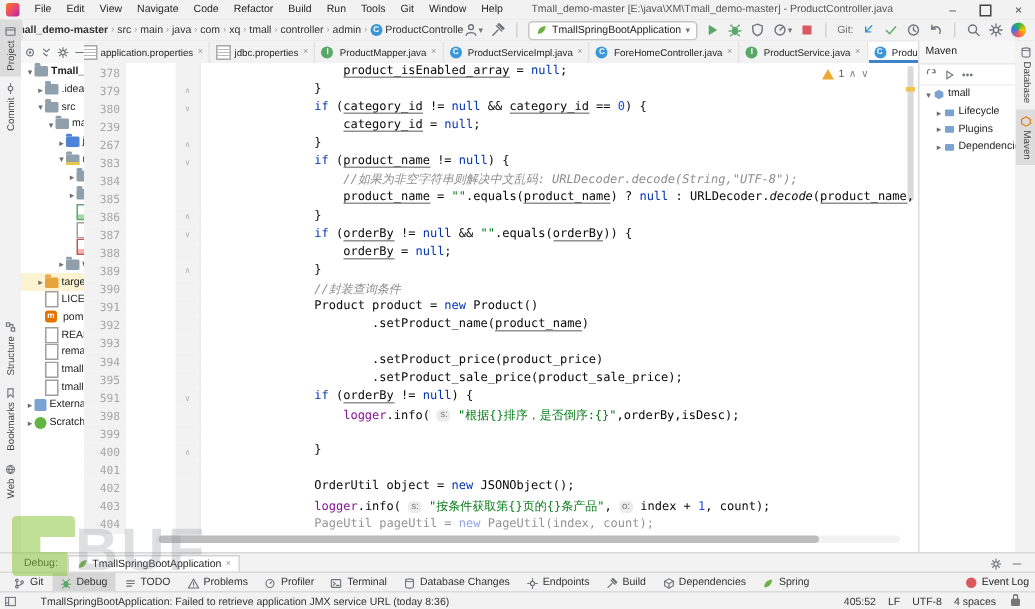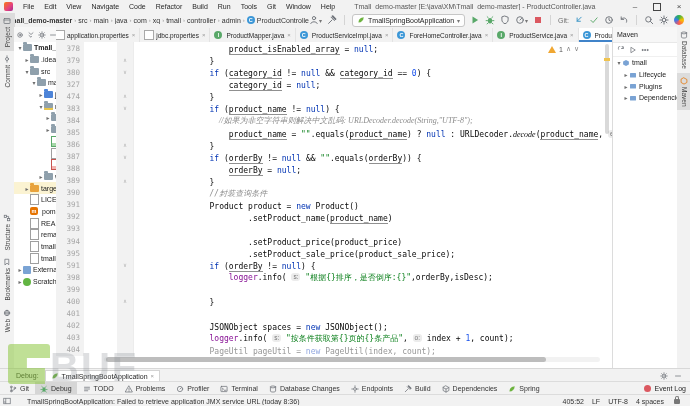--- a/index.html
+++ b/index.html
@@ -78,33 +78,33 @@
   .f-res{background:#8fa0ac;box-shadow:inset 0 -2px 0 #e8c54b;}
   .f-exc{background:#e8a33d;}
   .file-icon{width:7px;height:9px;background:#fff;border:1px solid #9f9f9f;flex:none;position:relative;}
   .file-icon.green{border-color:#59a869;box-shadow:inset 0 -3px 0 #a5d6a7;}
   .file-icon.red{border-color:#c75450;box-shadow:inset 0 -3px 0 #f3b4b0;}
   .lib-icon{width:8px;height:8px;background:#7aa3d4;border-radius:1px;flex:none;}
   .scratch-icon{width:8px;height:8px;background:#62b543;border-radius:50%;flex:none;}
 
   
   #editor{left:56px;top:42px;width:556px;height:326px;background:#ffffff;overflow:hidden;}
-  .cl{display:flex;height:12.07px;align-items:flex-end;white-space:pre;gap:33px;}
+  .cl{display:flex;height:12.07px;align-items:flex-start;white-space:pre;gap:33px;}
   .ln{width:24px;flex:none;text-align:right;padding-right:4px;color:#a6a6a6;background:#f2f2f2;
       font:7.5px "DejaVu Sans Mono",monospace;align-self:stretch;display:flex;align-items:center;justify-content:flex-end;}
   .fold{width:16px;flex:none;background:#f2f2f2;color:#b3b3b3;font-size:5.5px;text-align:center;
         align-self:stretch;display:flex;align-items:center;justify-content:center;border-right:1px solid #ececec;}
   .ct{font:8px "DejaVu Sans Mono",monospace;color:#080808;padding-left:4px;}
   .cl.dim .ct{opacity:.45;}
   .seg-k{color:#0033b3;}
   .seg-s{color:#067d17;}
   .seg-c{color:#8c8c8c;font-style:italic;}
   .seg-n{color:#1750eb;}
   .seg-f{color:#871094;}
-  .seg-i{font-style:italic;font-family:Liberation Serif, serif;}
+  .seg-i{font-style:italic;}
   .seg-u{border-bottom:1px solid #909090;}
   .seg-h{display:inline-block;background:#ececec;color:#787878;border-radius:3px;padding:0 2px;
          font-size:6.5px;font-family:"Liberation Sans",sans-serif;line-height:8px;vertical-align:1px;}
   .seg-b{outline:1.5px solid #e53935;outline-offset:0px;}
 
   #warn-widget{left:548px;top:45px;display:flex;align-items:center;gap:3px;font-size:7px;color:#555;}
   .warn-tri{width:0;height:0;border-left:4px solid transparent;border-right:4px solid transparent;
             border-bottom:7px solid #f0a732;position:relative;}
   #hscroll-track{left:104px;top:357px;width:496px;height:5px;border-radius:2.5px;background:rgba(0,0,0,.05);}
   #hscroll{left:106px;top:357px;width:440px;height:5px;border-radius:2.5px;background:rgba(0,0,0,.22);}
@@ -575,43 +575,43 @@
     </div>
     <div class="etab active">
       <span class="cic cic-class">C</span>
       <span>ProductController.java</span>
     </div>
   </div>
 <div id="editor" class="abs">
     <div class="cl"><span class="ln">378</span><span class="fold"></span><span class="ct" style="padding-left: calc(12ch + 4px);"><span class="seg-u">product_isEnabled_array</span><span> = </span><span class="seg-k">null</span><span>;</span></span></div>
     <div class="cl"><span class="ln">379</span><span class="fold">∧</span><span class="ct" style="padding-left: calc(8ch + 4px);"><span>}</span></span></div>
     <div class="cl"><span class="ln">380</span><span class="fold">∨</span><span class="ct" style="padding-left: calc(8ch + 4px);"><span class="seg-k">if</span><span> (</span><span class="seg-u">category_id</span><span> != </span><span class="seg-k">null</span><span> &amp;&amp; </span><span class="seg-u">category_id</span><span> == </span><span class="seg-n">0</span><span>) {</span></span></div>
-    <div class="cl"><span class="ln">327</span><span class="fold"></span><span class="ct" style="padding-left: calc(12ch + 4px);"><span class="seg-u">category_id</span><span> = </span><span class="seg-k">null</span><span>;</span></span></div>
-    <div class="cl"><span class="ln">474</span><span class="fold">∧</span><span class="ct" style="padding-left: calc(8ch + 4px);"><span>}</span></span></div>
+    <div class="cl"><span class="ln">239</span><span class="fold"></span><span class="ct" style="padding-left: calc(12ch + 4px);"><span class="seg-u">category_id</span><span> = </span><span class="seg-k">null</span><span>;</span></span></div>
+    <div class="cl"><span class="ln">267</span><span class="fold">∧</span><span class="ct" style="padding-left: calc(8ch + 4px);"><span>}</span></span></div>
     <div class="cl"><span class="ln">383</span><span class="fold">∨</span><span class="ct" style="padding-left: calc(8ch + 4px);"><span class="seg-k">if</span><span> (</span><span class="seg-u">product_name</span><span> != </span><span class="seg-k">null</span><span>) {</span></span></div>
-    <div class="cl"><span class="ln">384</span><span class="fold"></span><span class="ct" style="padding-left: calc(12ch + 4px); font-family: Liberation Serif, serif;"><span class="seg-c">//如果为非空字符串则解决中文乱码: URLDecoder.decode(String,"UTF-8");</span></span></div>
+    <div class="cl"><span class="ln">384</span><span class="fold"></span><span class="ct" style="padding-left: calc(12ch + 4px);"><span class="seg-c">//如果为非空字符串则解决中文乱码: URLDecoder.decode(String,"UTF-8");</span></span></div>
     <div class="cl"><span class="ln">385</span><span class="fold"></span><span class="ct" style="padding-left: calc(12ch + 4px);"><span class="seg-u">product_name</span><span> = </span><span class="seg-s">""</span><span>.equals(</span><span class="seg-u">product_name</span><span>) ? </span><span class="seg-k">null</span><span> : URLDecoder.</span><span class="seg-i">decode</span><span>(</span><span class="seg-u">product_name</span><span>, </span><span class="seg-h">enc:</span><span> </span><span class="seg-s">"UTF-8"</span><span>);</span></span></div>
     <div class="cl"><span class="ln">386</span><span class="fold">∧</span><span class="ct" style="padding-left: calc(8ch + 4px);"><span>}</span></span></div>
     <div class="cl"><span class="ln">387</span><span class="fold">∨</span><span class="ct" style="padding-left: calc(8ch + 4px);"><span class="seg-k">if</span><span> (</span><span class="seg-u">orderBy</span><span> != </span><span class="seg-k">null</span><span> &amp;&amp; </span><span class="seg-s">""</span><span>.equals(</span><span class="seg-u">orderBy</span><span>)) {</span></span></div>
     <div class="cl"><span class="ln">388</span><span class="fold"></span><span class="ct" style="padding-left: calc(12ch + 4px);"><span class="seg-u">orderBy</span><span> = </span><span class="seg-k">null</span><span>;</span></span></div>
     <div class="cl"><span class="ln">389</span><span class="fold">∧</span><span class="ct" style="padding-left: calc(8ch + 4px);"><span>}</span></span></div>
     <div class="cl"><span class="ln">390</span><span class="fold"></span><span class="ct" style="padding-left: calc(8ch + 4px);"><span class="seg-c">//封装查询条件</span></span></div>
     <div class="cl"><span class="ln">391</span><span class="fold"></span><span class="ct" style="padding-left: calc(8ch + 4px);"><span>Product product = </span><span class="seg-k">new</span><span> Product()</span></span></div>
     <div class="cl"><span class="ln">392</span><span class="fold"></span><span class="ct" style="padding-left: calc(16ch + 4px);"><span>.setProduct_name(</span><span class="seg-u">product_name</span><span>)</span></span></div>
     <div class="cl"><span class="ln">393</span><span class="fold"></span></div>
     <div class="cl"><span class="ln">394</span><span class="fold"></span><span class="ct" style="padding-left: calc(16ch + 4px);"><span>.setProduct_price(product_price)</span></span></div>
     <div class="cl"><span class="ln">395</span><span class="fold"></span><span class="ct" style="padding-left: calc(16ch + 4px);"><span>.setProduct_sale_price(product_sale_price);</span></span></div>
     <div class="cl"><span class="ln">591</span><span class="fold">∨</span><span class="ct" style="padding-left: calc(8ch + 4px);"><span class="seg-k">if</span><span> (</span><span class="seg-u">orderBy</span><span> != </span><span class="seg-k">null</span><span>) {</span></span></div>
     <div class="cl"><span class="ln">398</span><span class="fold"></span><span class="ct" style="padding-left: calc(12ch + 4px);"><span class="seg-f">logger</span><span>.info( </span><span class="seg-h">s:</span><span> </span><span class="seg-s">"根据{}排序，是否倒序:{}"</span><span>,orderBy,isDesc);</span></span></div>
     <div class="cl"><span class="ln">399</span><span class="fold"></span></div>
     <div class="cl"><span class="ln">400</span><span class="fold">∧</span><span class="ct" style="padding-left: calc(8ch + 4px);"><span>}</span></span></div>
     <div class="cl"><span class="ln">401</span><span class="fold"></span><span class="ct" style="padding-left: calc(0ch + 4px);"></span></div>
-    <div class="cl"><span class="ln">402</span><span class="fold"></span><span class="ct" style="padding-left: calc(8ch + 4px);"><span>JSONObject spaces = </span><span class="seg-k">new</span><span> JSONObject();</span></span></div>
+    <div class="cl"><span class="ln">402</span><span class="fold"></span><span class="ct" style="padding-left: calc(8ch + 4px);"><span>OrderUtil object = </span><span class="seg-k">new</span><span> JSONObject();</span></span></div>
     <div class="cl"><span class="ln">403</span><span class="fold"></span><span class="ct" style="padding-left: calc(8ch + 4px);"><span class="seg-f">logger</span><span>.info( </span><span class="seg-h">s:</span><span> </span><span class="seg-s">"按条件获取第{}页的{}条产品"</span><span>, </span><span class="seg-h">o:</span><span> index + </span><span class="seg-n">1</span><span>, count);</span></span></div>
-    <div class="cl dim"><span class="ln">404</span><span class="fold"></span><span class="ct" style="padding-left: calc(8ch + 4px); margin-top: 12px;"><span>PageUtil pageUtil = </span><span class="seg-k">new</span><span> PageUtil(index, count);</span></span></div>
+    <div class="cl dim"><span class="ln">404</span><span class="fold"></span><span class="ct" style="padding-left: calc(8ch + 4px);"><span>PageUtil pageUtil = </span><span class="seg-k">new</span><span> PageUtil(index, count);</span></span></div>
   </div>
 
 <div id="warn-widget" class="abs">
   <span class="warn-tri"></span>
   <span>1</span>
   <span style="color:#888">∧</span>
   <span style="color:#888">∨</span>
 </div>
 
 <div id="hscroll-track" class="abs"></div>

